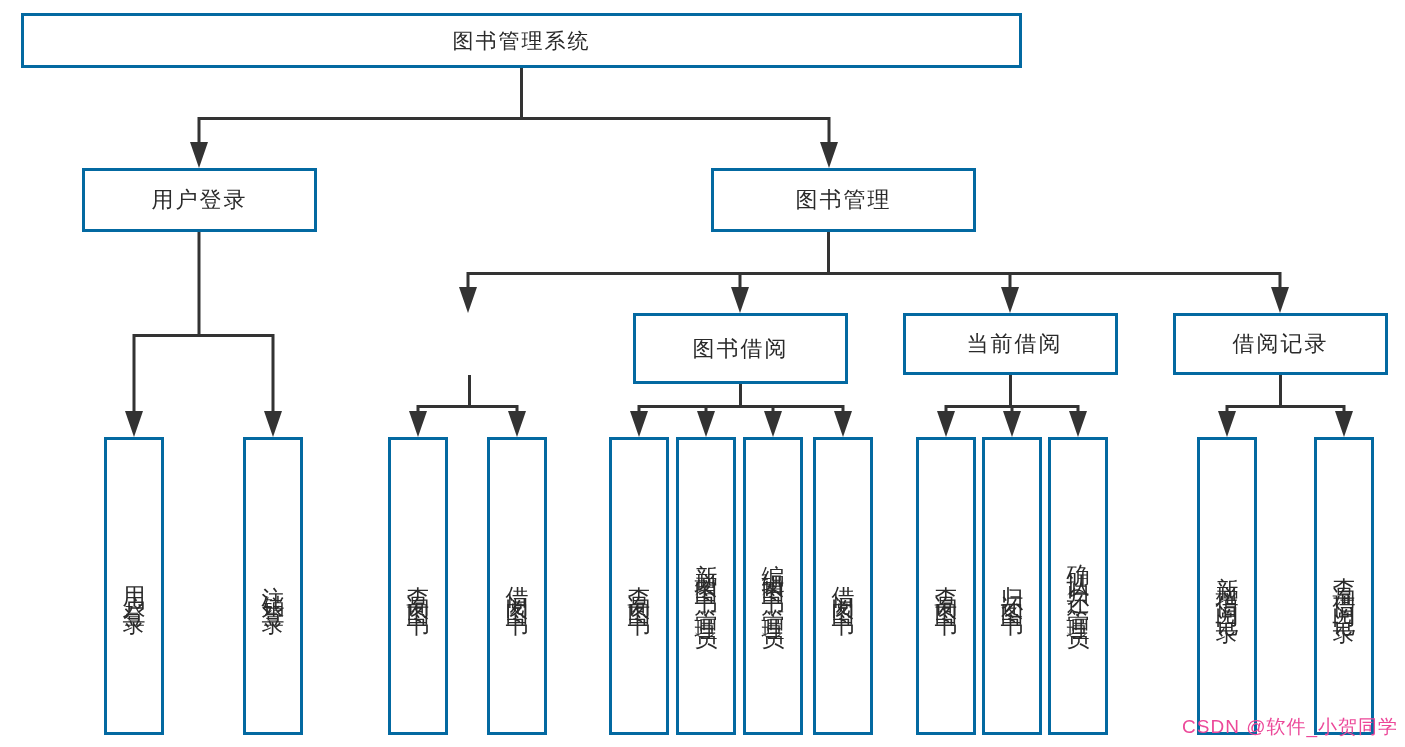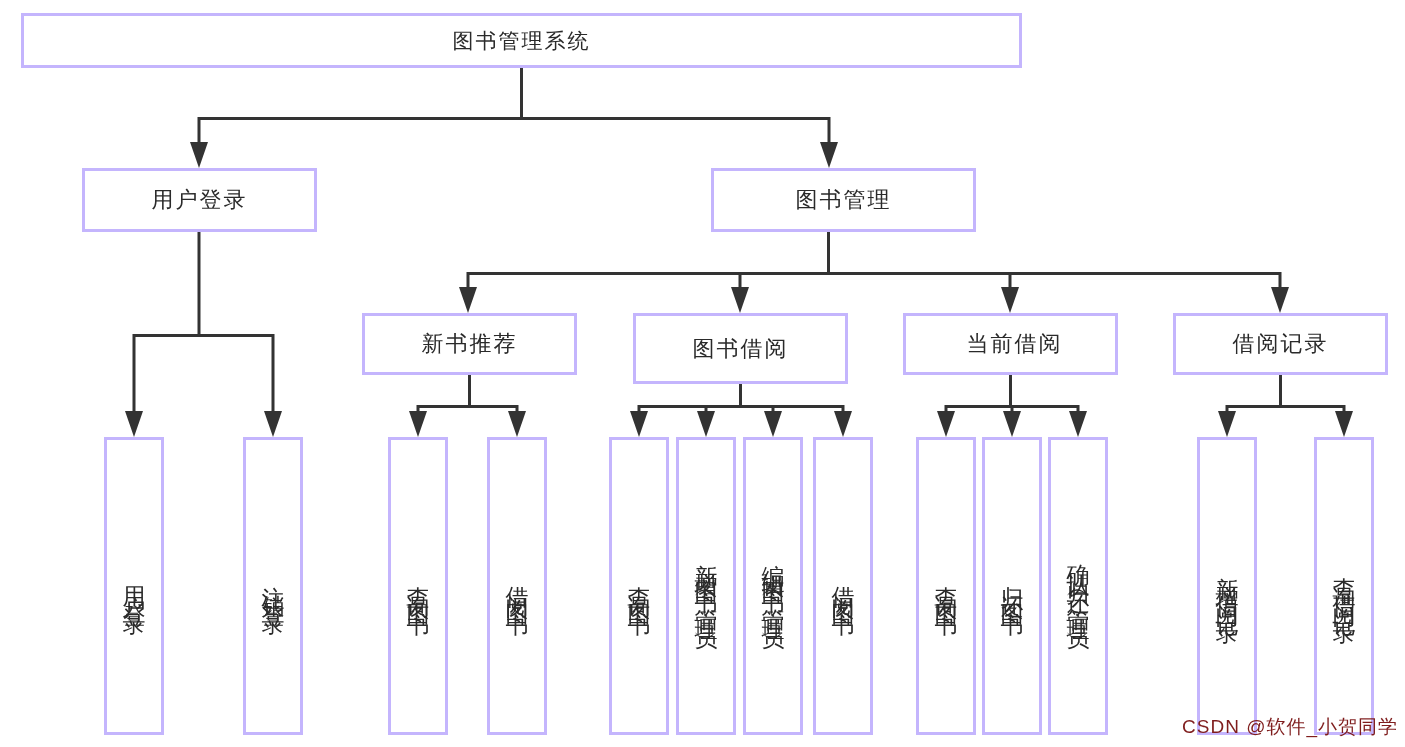--- a/index.html
+++ b/index.html
@@ -17,21 +17,21 @@
   }
   svg.connectors {
     position: absolute;
     left: 0;
     top: 0;
     z-index: 1;
   }
   .box {
     position: absolute;
     box-sizing: border-box;
-    border: 3px solid #c4b5fd;
+    border: 3px solid #0369a1;
     background: #ffffff;
     display: flex;
     align-items: center;
     justify-content: center;
     color: #2a2a2a;
     z-index: 2;
   }
   .hlabel {
     font-size: 22px;
     letter-spacing: 2px;
@@ -51,21 +51,21 @@
     letter-spacing: 9px;
     line-height: 1;
     white-space: nowrap;
   }
   .watermark {
     position: absolute;
     right: 7px;
     top: 714px;
     font-size: 19px;
     letter-spacing: 1px;
-    color: #7f1d1d;
+    color: #ec4899;
     z-index: 3;
     white-space: nowrap;
   }
 </style>
 </head>
 <body>
 
 <div class="stage">
 
   <svg class="connectors" width="1405" height="747" viewBox="0 0 1405 747" fill="none" stroke="#333333" stroke-width="3">
@@ -123,23 +123,20 @@
     <span class="hlabel">图书管理系统</span>
   </div>
 
   <div class="box" style="left:82px; top:168px; width:235px; height:64px;">
     <span class="hlabel">用户登录</span>
   </div>
   <div class="box" style="left:711px; top:168px; width:265px; height:64px;">
     <span class="hlabel">图书管理</span>
   </div>
 
-  <div class="box" style="left:362px; top:313px; width:215px; height:62px;">
-    <span class="hlabel">新书推荐</span>
-  </div>
   <div class="box" style="left:633px; top:313px; width:215px; height:71px;">
     <span class="hlabel">图书借阅</span>
   </div>
   <div class="box" style="left:903px; top:313px; width:215px; height:62px;padding-left:8px;">
     <span class="hlabel">当前借阅</span>
   </div>
   <div class="box" style="left:1173px; top:313px; width:215px; height:62px;">
     <span class="hlabel">借阅记录</span>
   </div>
 

